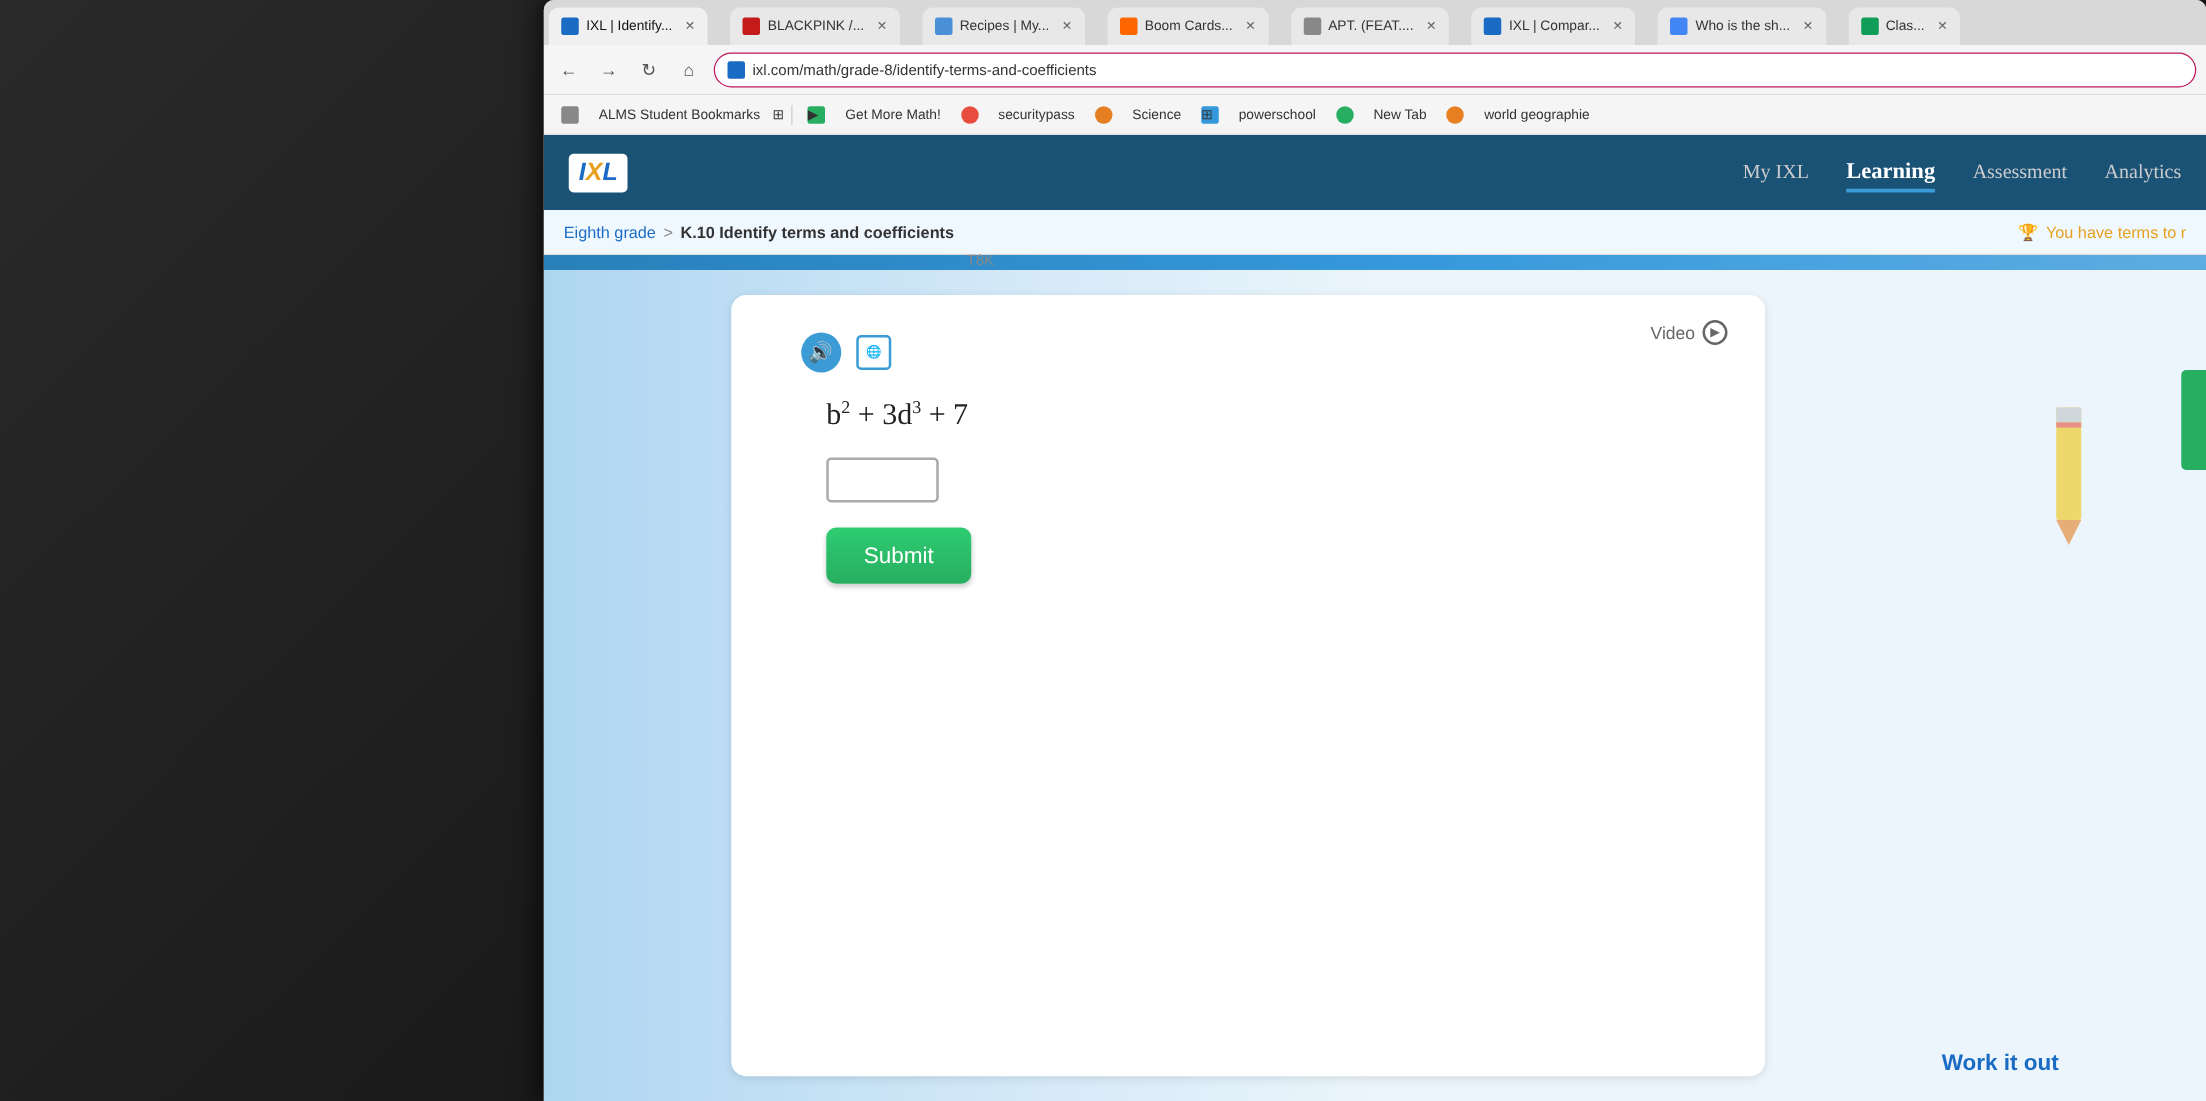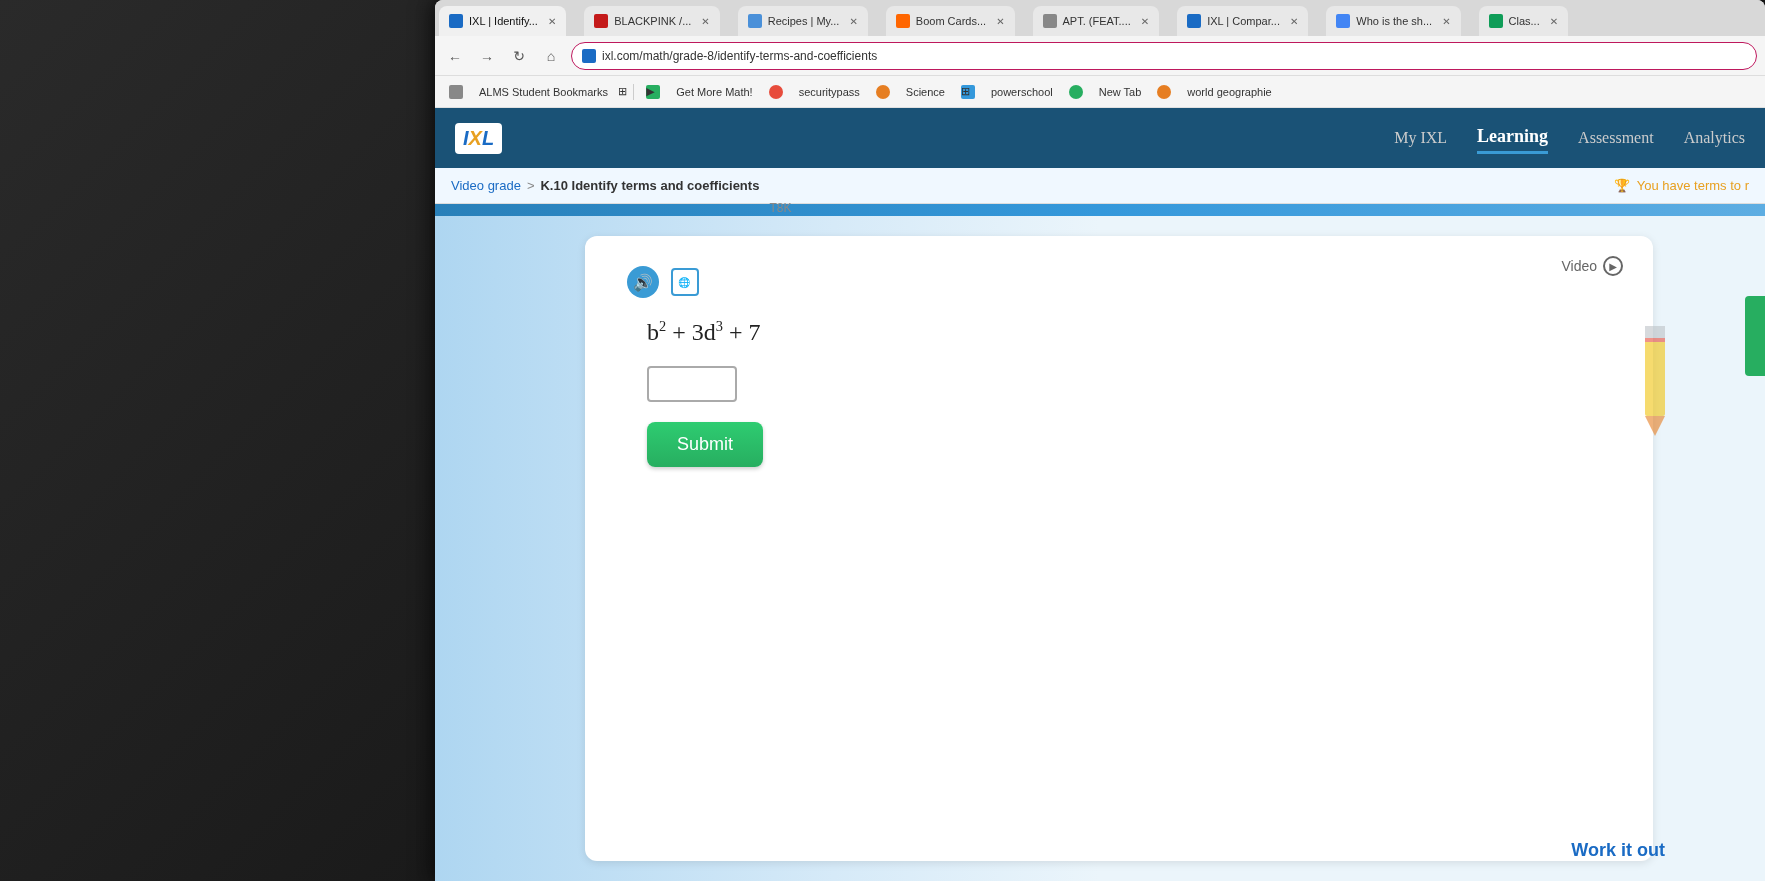--- a/index.html
+++ b/index.html
@@ -242,24 +242,24 @@
       display: flex;
       height: calc(881px - 36px - 40px - 32px - 60px - 36px - 12px);
       background: linear-gradient(to right, #aed6f1 0%, #d6eaf8 30%, #ebf5fb 50%);
       position: relative;
     }
 
     
     .question-card {
       background: white;
       border-radius: 12px;
-      padding: 30px 42px;
+      padding: 30px 56px;
       margin: 20px auto;
       margin-left: 150px;
-      width: 1068px;
+      width: 827px;
       min-height: 300px;
       box-shadow: 0 2px 8px rgba(0,0,0,0.1);
       position: relative;
     }
 
     .question-header {
       display: flex;
       align-items: center;
       gap: 12px;
       margin-bottom: 20px;
@@ -352,21 +352,21 @@
       display: flex;
       align-items: center;
       justify-content: center;
       font-size: 10px;
     }
 
     
     .work-it-out {
       position: absolute;
       bottom: 20px;
-      right: 100px;
+      right: 118px;
       color: #1a6bc4;
       font-size: 18px;
       font-weight: bold;
       cursor: pointer;
     }
 
     
     .green-side-btn {
       position: absolute;
       right: 0;
@@ -495,21 +495,21 @@
     </div>
     <div class="ixl-nav-links">
       <a class="ixl-nav-link">My IXL</a>
       <a class="ixl-nav-link active">Learning</a>
       <a class="ixl-nav-link">Assessment</a>
       <a class="ixl-nav-link">Analytics</a>
     </div>
   </div>
 
   <div class="breadcrumb-bar">
-    <span class="breadcrumb-link">Video grade</span>
+    <span class="breadcrumb-link">Eighth grade</span>
     <span class="breadcrumb-chevron">&gt;</span>
     <span class="breadcrumb-current">K.10 Identify terms and coefficients</span>
     <span class="breadcrumb-code">T8K</span>
     <div class="prizes-badge">
       <span>🏆</span>
       <span>You have terms to r</span>
     </div>
   </div>
 
   <div class="blue-banner"></div>

